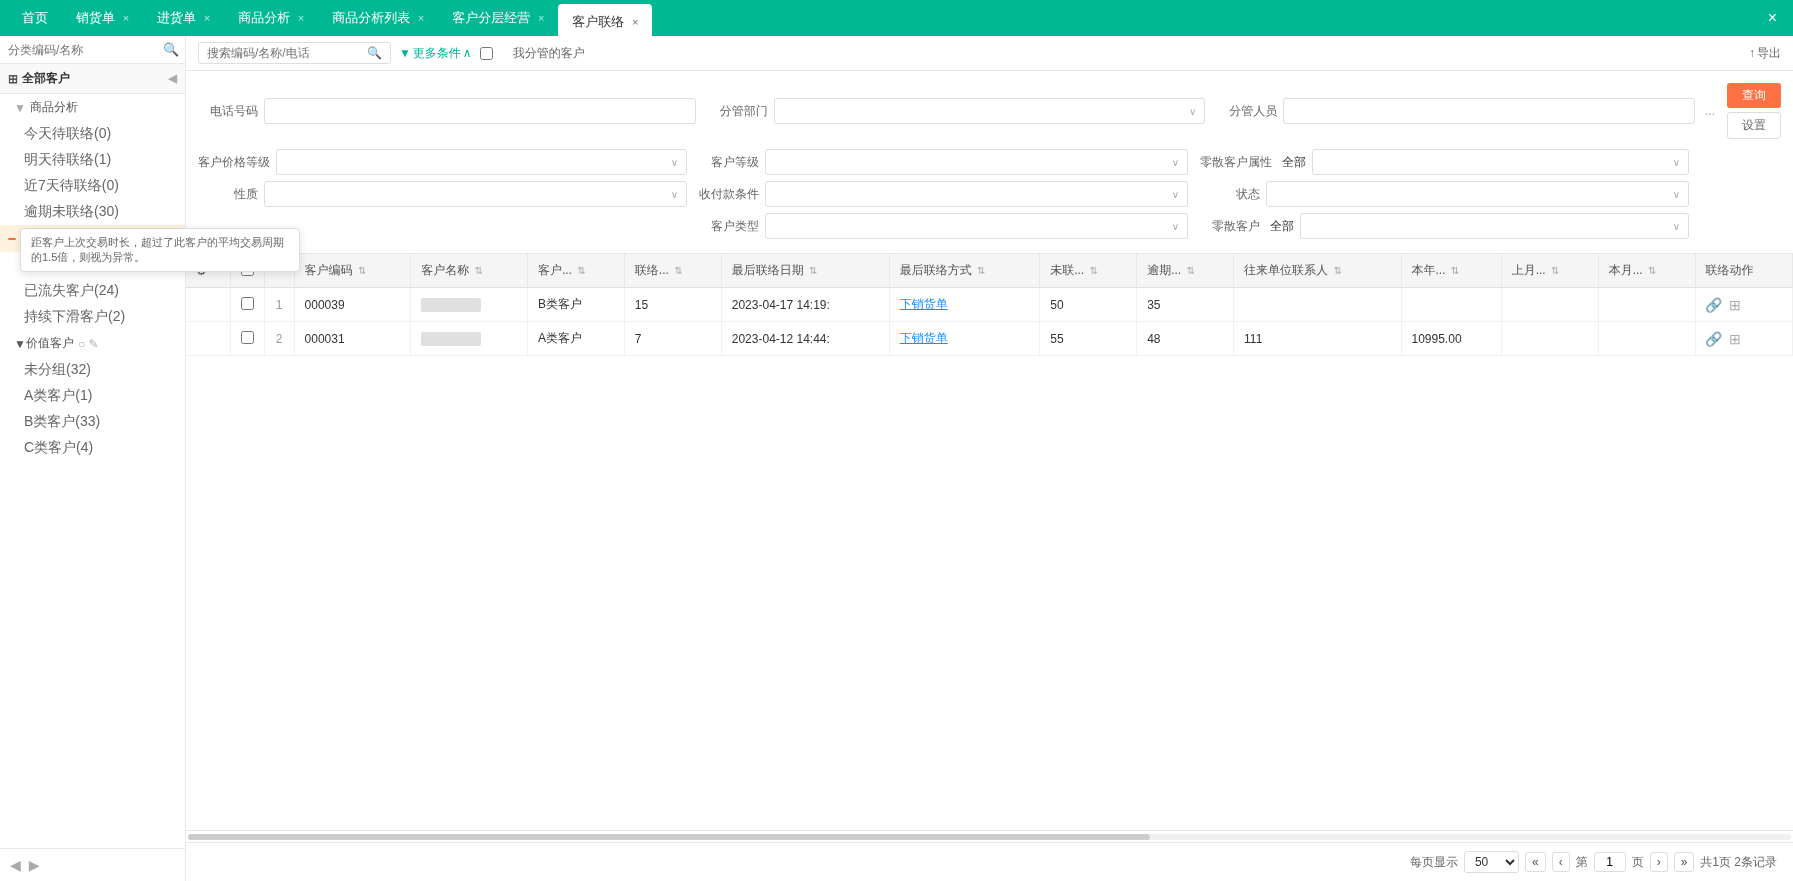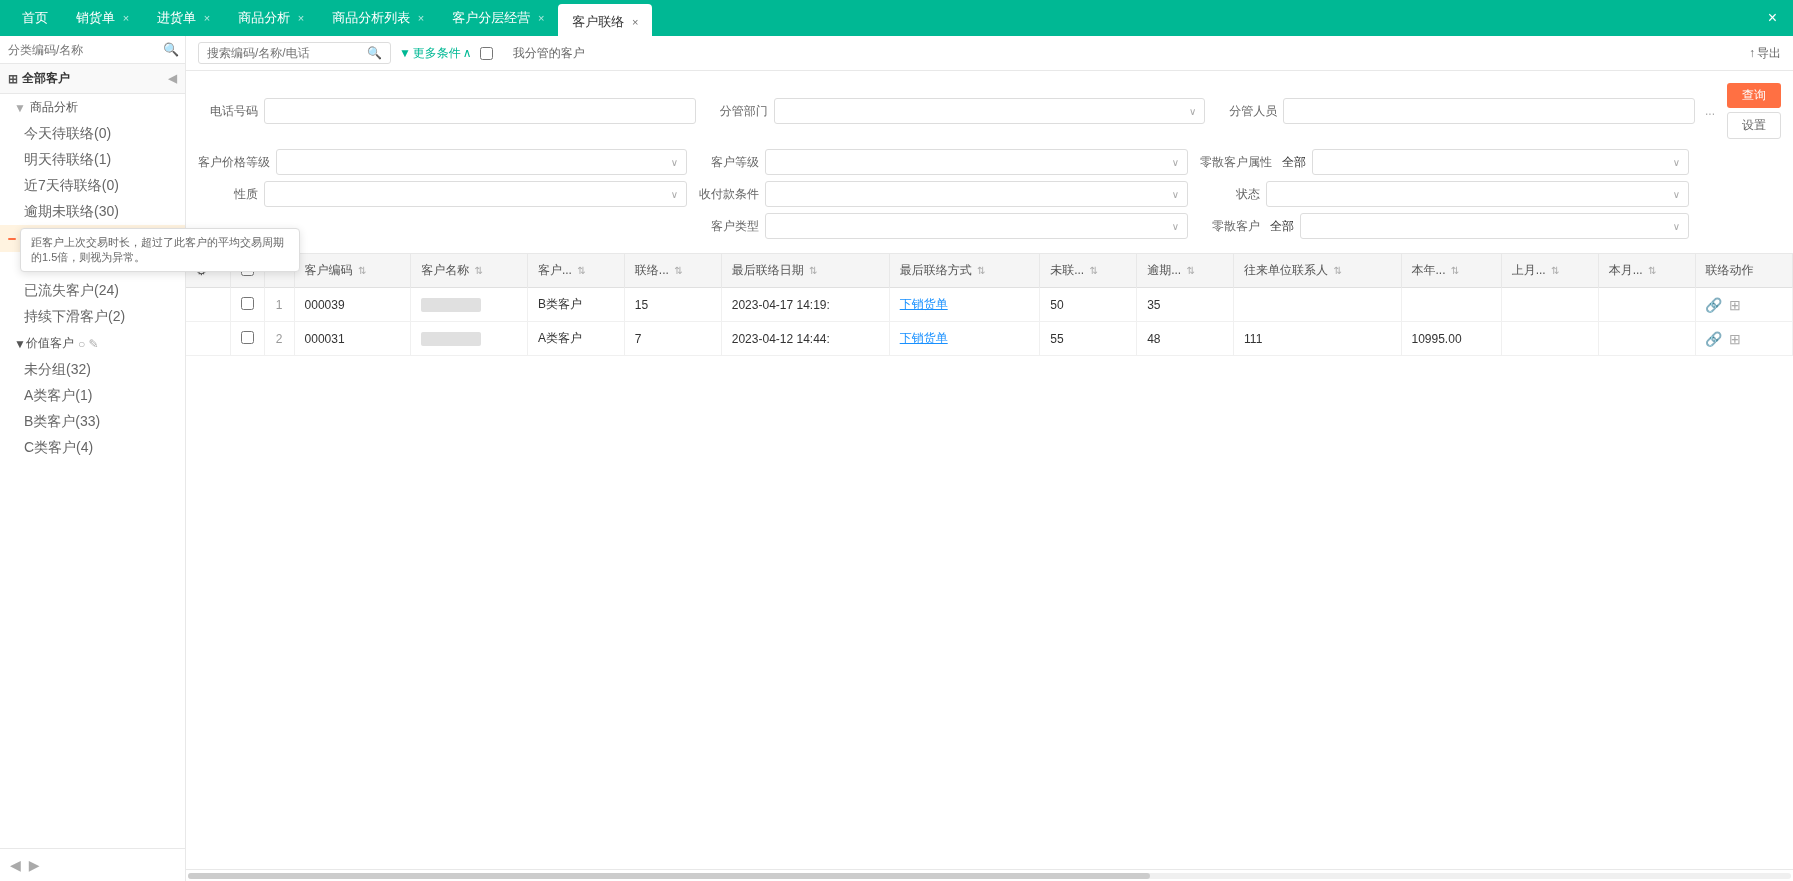--- a/index.html
+++ b/index.html
@@ -536,15 +536,31 @@
         </tbody>
       </table>
     </div>
 
     <div class="h-scrollbar-container">
       <div class="h-scrollbar-track">
         <div class="h-scrollbar-thumb"></div>
       </div>
     </div>
 
+    <div class="pagination-bar">
+      <span>每页显示</span>
+      <select class="page-size-select">
+        <option>50</option>
+        <option>20</option>
+        <option>100</option>
+      </select>
+      <button class="page-nav-btn">«</button>
+      <button class="page-nav-btn">‹</button>
+      <span>第</span>
+      <input class="page-input" type="text" value="1" style="">
+      <span>页</span>
+      <button class="page-nav-btn">›</button>
+      <button class="page-nav-btn">»</button>
+      <span>共1页 2条记录</span>
+    </div>
 
   </div>
 </div>
 
 </body></html>

